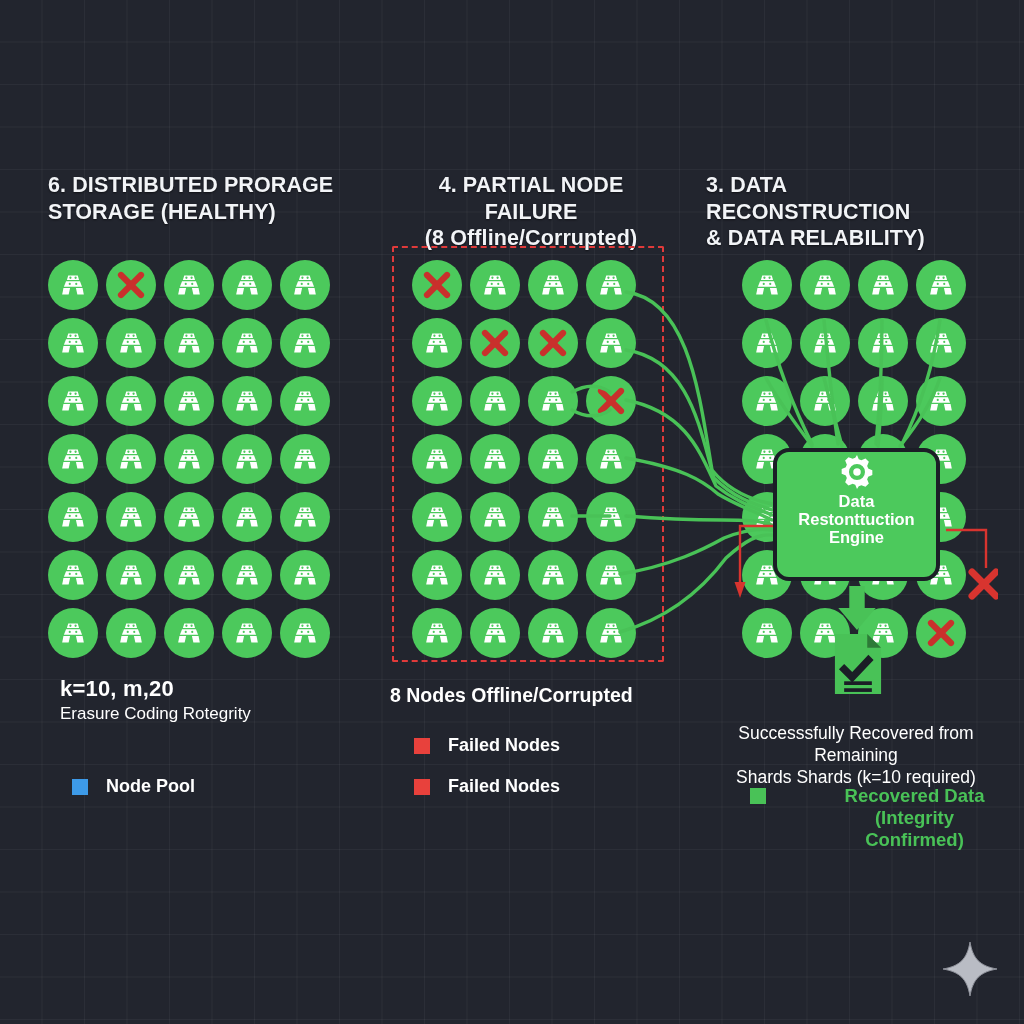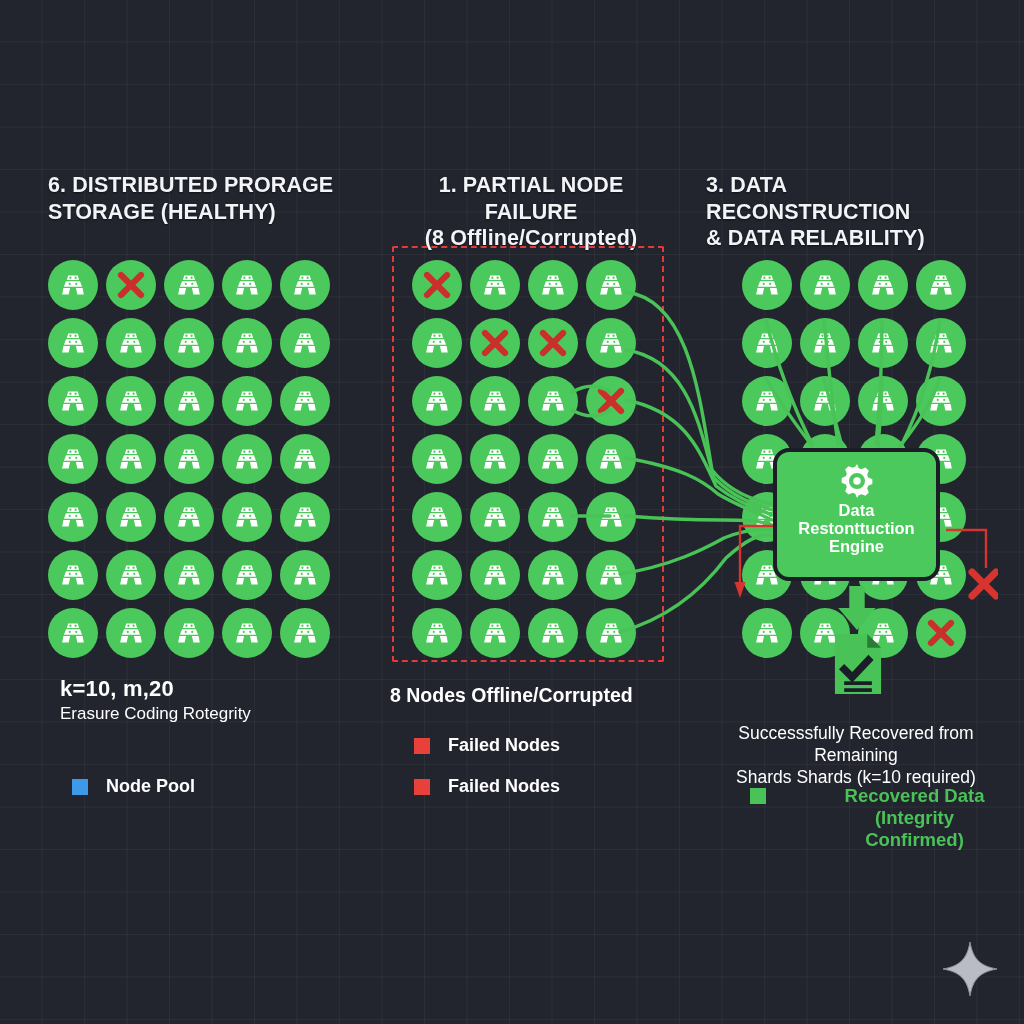--- a/index.html
+++ b/index.html
@@ -99,21 +99,20 @@
     position:absolute;
     left:773px; top:448px;
     width:167px; height:133px;
     background:#4CC95C;
     border:4px solid #1b1e26;
     border-radius:16px;
     display:flex;
     flex-direction:column;
     align-items:center;
     justify-content:flex-start;
-    padding-top:9px;
     z-index:6;
   }
   #engine .gear { width:40px; height:40px; display:block; }
   #engine .engine-label {
     margin-top:1px;
     color:#ffffff;
     font-weight:bold;
     font-size:16.5px;
     line-height:1.08;
     text-align:center;
@@ -195,21 +194,21 @@
 </head>
 <body>
 
 <div id="stage">
 
   <div class="panel-title" id="title-1">
     <div>6. DISTRIBUTED PRORAGE</div>
     <div>STORAGE (HEALTHY)</div>
   </div>
   <div class="panel-title" id="title-2">
-    <div>1. PARTIAL NODE FAILURE</div>
+    <div>4. PARTIAL NODE FAILURE</div>
     <div>(8 Offline/Corrupted)</div>
   </div>
   <div class="panel-title" id="title-3">
     <div>3. DATA RECONSTRUCTION</div>
     <div>&amp; DATA RELABILITY)</div>
   </div>
 
   <div id="fail-region"></div>
 
   <div class="grid" id="grid-1">

